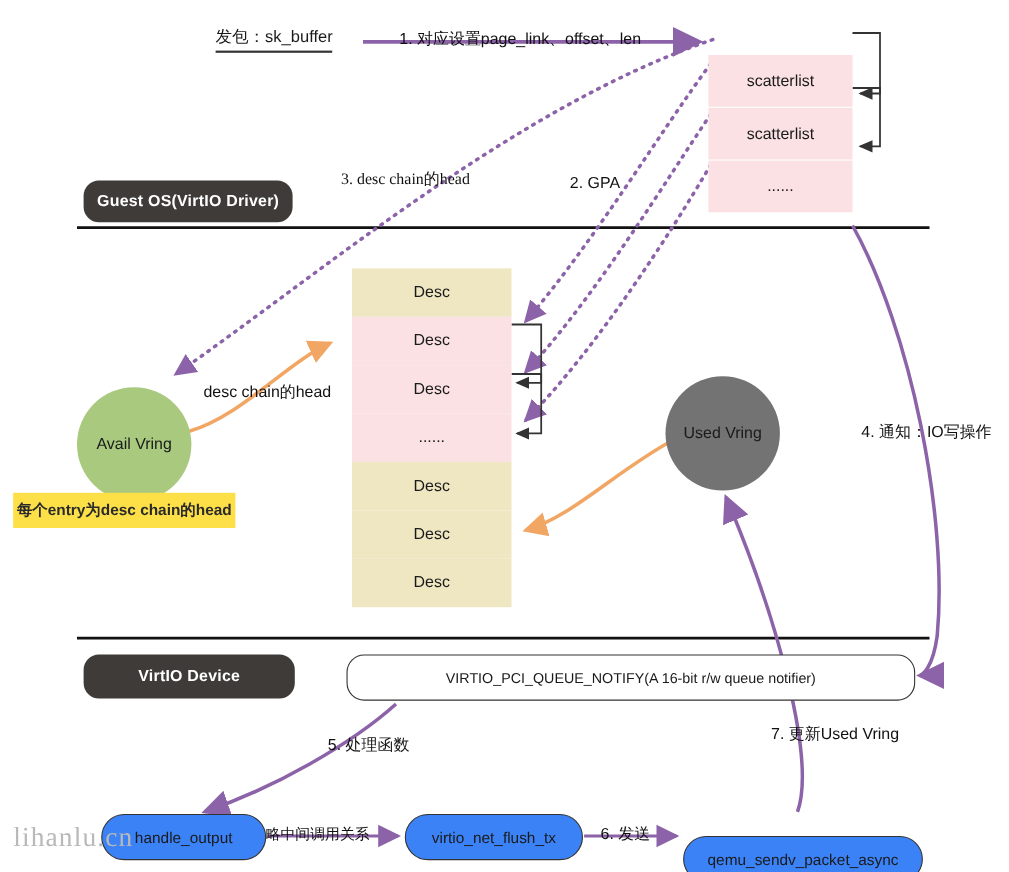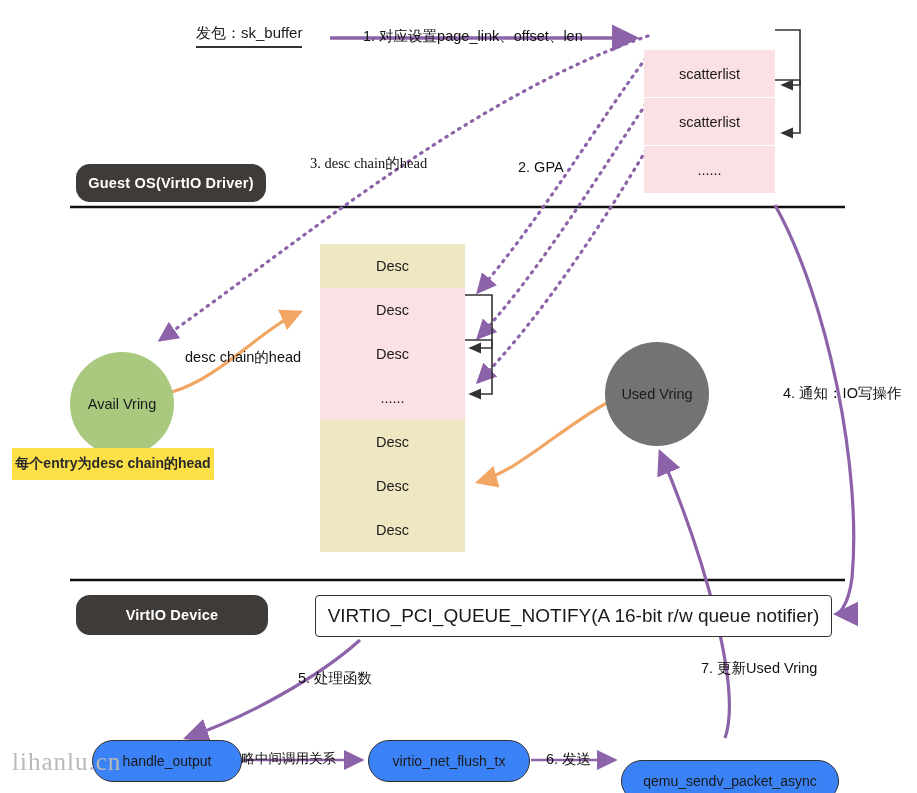--- a/index.html
+++ b/index.html
@@ -124,26 +124,26 @@
     font-weight: bold;
     color: #2a2a2a;
   }
 
   
   #notify-bar {
     position: absolute;
     left: 315px; top: 595px;
     width: 515px; height: 40px;
     border: 1px solid #333;
-    border-radius: 4px;
+    border-radius: 16px;
     background: #fff;
     display: flex;
     align-items: center;
     justify-content: center;
-    font-size: 19px;
+    font-size: 13px;
     color: #1a1a1a;
   }
 
   
   .fn-pill {
     position: absolute;
     top: 740px;
     height: 40px;
     border: 1px solid #333;
     border-radius: 21px;

